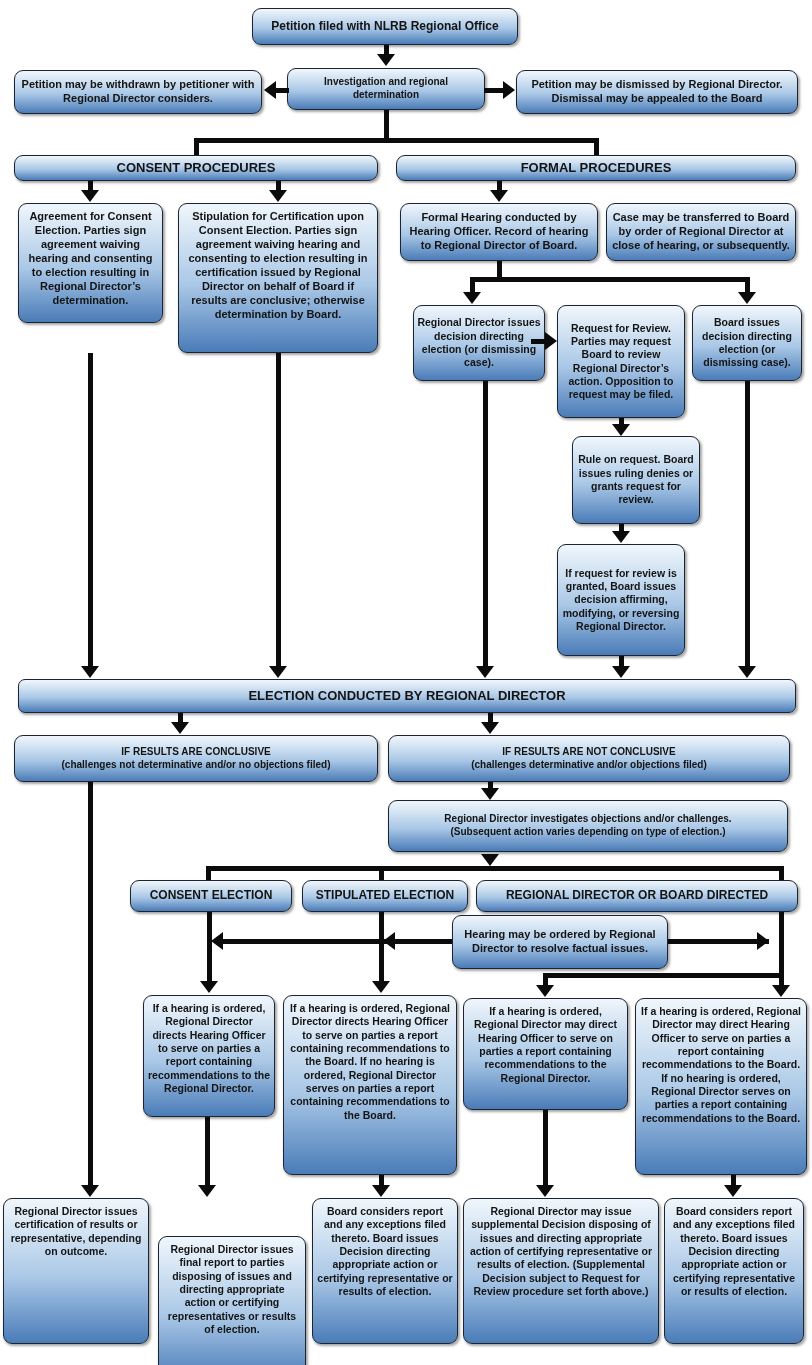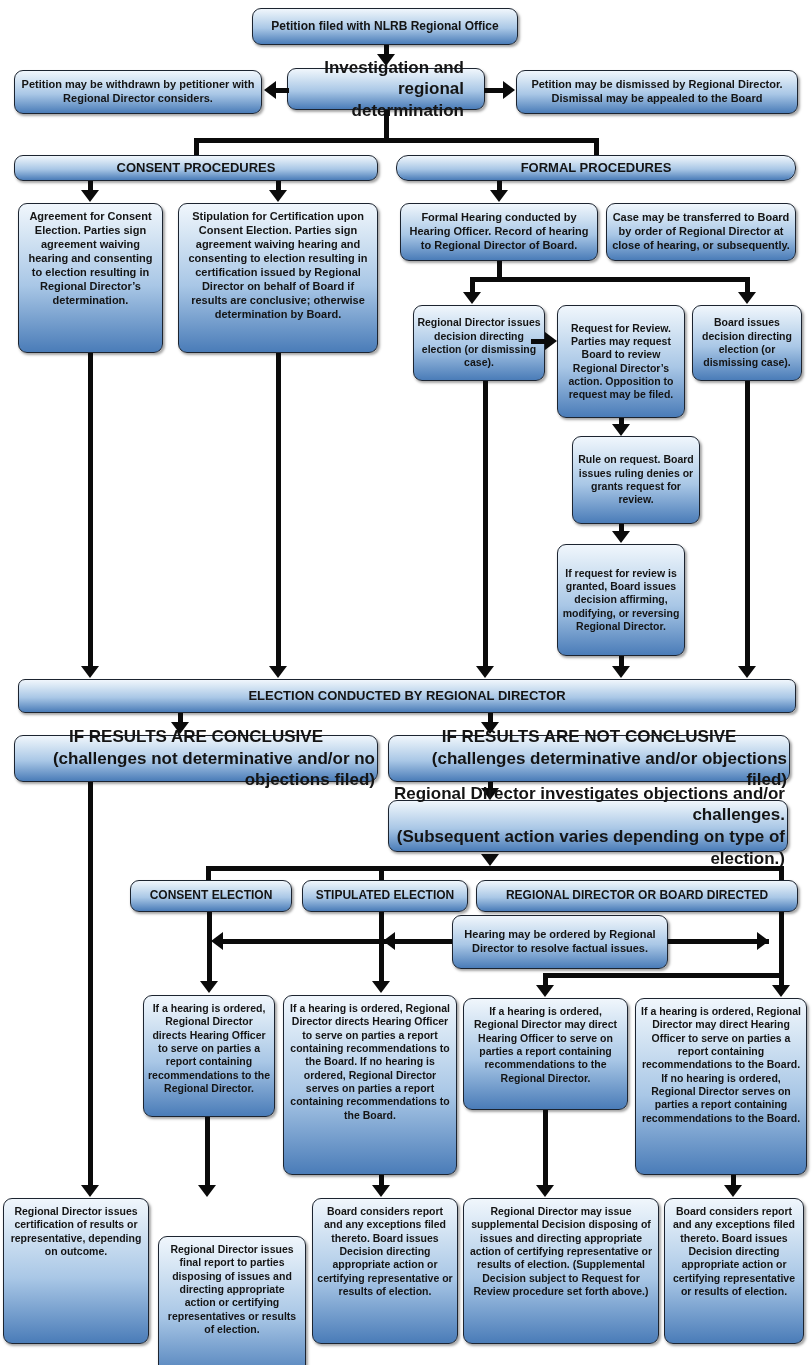--- a/index.html
+++ b/index.html
@@ -13,21 +13,21 @@
   }
   .node{
     position:absolute; box-sizing:border-box;
     background:linear-gradient(180deg, var(--box-top) 0%, #d4e4f3 22%, var(--box-mid) 55%, var(--box-bot) 100%);
     border:1.6px solid var(--border); border-radius:9px;
     box-shadow:1.5px 2px 2.5px rgba(0,0,0,0.35);
     display:flex; flex-direction:column; justify-content:center; align-items:center;
     text-align:center; font-weight:700; padding:0 4px; line-height:1.27;
   }
   .vtop{justify-content:flex-start; padding-top:6px;}
-  .f13{font-size:13px;} .f12{font-size:12px;} .f115{font-size:17px;text-align:right;}
+  .f13{font-size:13px;} .f12{font-size:12px;} .f115{font-size:10px;}
   .f11{font-size:11px;} .f105{font-size:10.5px;}
   .v{position:absolute; width:5px; background:var(--line);}
   .h{position:absolute; height:5px; background:var(--line);}
   .ad{position:absolute; width:0; height:0;
       border-left:9px solid transparent; border-right:9px solid transparent;
       border-top:12px solid var(--line);}
   .al{position:absolute; width:0; height:0;
       border-top:9px solid transparent; border-bottom:9px solid transparent;
       border-right:12px solid var(--line);}
   .ar{position:absolute; width:0; height:0;
@@ -53,31 +53,31 @@
   <div class="al" style="left:264px;top:81px;"></div>
   <div class="h" style="left:484px;top:88px;width:20px;"></div>
   <div class="ar" style="left:503px;top:81px;"></div>
 
   <div class="v" style="left:384px;top:110px;height:32px;"></div>
   <div class="h" style="left:194px;top:138px;width:404px;"></div>
   <div class="v" style="left:194px;top:138px;height:18px;"></div>
   <div class="v" style="left:594px;top:138px;height:18px;"></div>
 
   <div class="node f13" style="left:14px;top:155px;width:364px;height:26px;padding:1px;">CONSENT PROCEDURES</div>
-  <div class="node f13" style="left:396px;top:155px;width:400px;height:26px;padding:1px;border-radius:12px;">FORMAL PROCEDURES</div>
+  <div class="node f13" style="left:396px;top:155px;width:400px;height:26px;padding:1px;">FORMAL PROCEDURES</div>
 
   <div class="v" style="left:88px;top:181px;height:10px;"></div>
   <div class="ad" style="left:81px;top:190px;"></div>
   <div class="v" style="left:276px;top:181px;height:10px;"></div>
   <div class="ad" style="left:269px;top:190px;"></div>
 
   <div class="v" style="left:497px;top:181px;height:10px;"></div>
   <div class="ad" style="left:490px;top:190px;"></div>
 
-  <div class="node f11 vtop" style="left:18px;top:203px;width:145px;height:150px;">Agreement for Consent Election. Parties sign agreement waiving hearing and consenting to election resulting in Regional Director’s determination.</div>
+  <div class="node f11 vtop" style="left:18px;top:203px;width:145px;height:120px;">Agreement for Consent Election. Parties sign agreement waiving hearing and consenting to election resulting in Regional Director’s determination.</div>
   <div class="node f11 vtop" style="left:178px;top:203px;width:200px;height:150px;">Stipulation for Certification upon Consent Election. Parties sign agreement waiving hearing and consenting to election resulting in certification issued by Regional Director on behalf of Board if results are conclusive; otherwise determination by Board.</div>
 
   <div class="node f11" style="left:400px;top:203px;width:198px;height:58px;">Formal Hearing conducted by Hearing Officer. Record of hearing to Regional Director of Board.</div>
   <div class="node f11" style="left:606px;top:203px;width:190px;height:58px;">Case may be transferred to Board by order of Regional Director at close of hearing, or subsequently.</div>
 
   <div class="v" style="left:497px;top:261px;height:18px;"></div>
   <div class="h" style="left:470px;top:277px;width:280px;"></div>
   <div class="v" style="left:470px;top:279px;height:13px;"></div>
   <div class="ad" style="left:463px;top:292px;"></div>
   <div class="v" style="left:745px;top:279px;height:13px;"></div>

